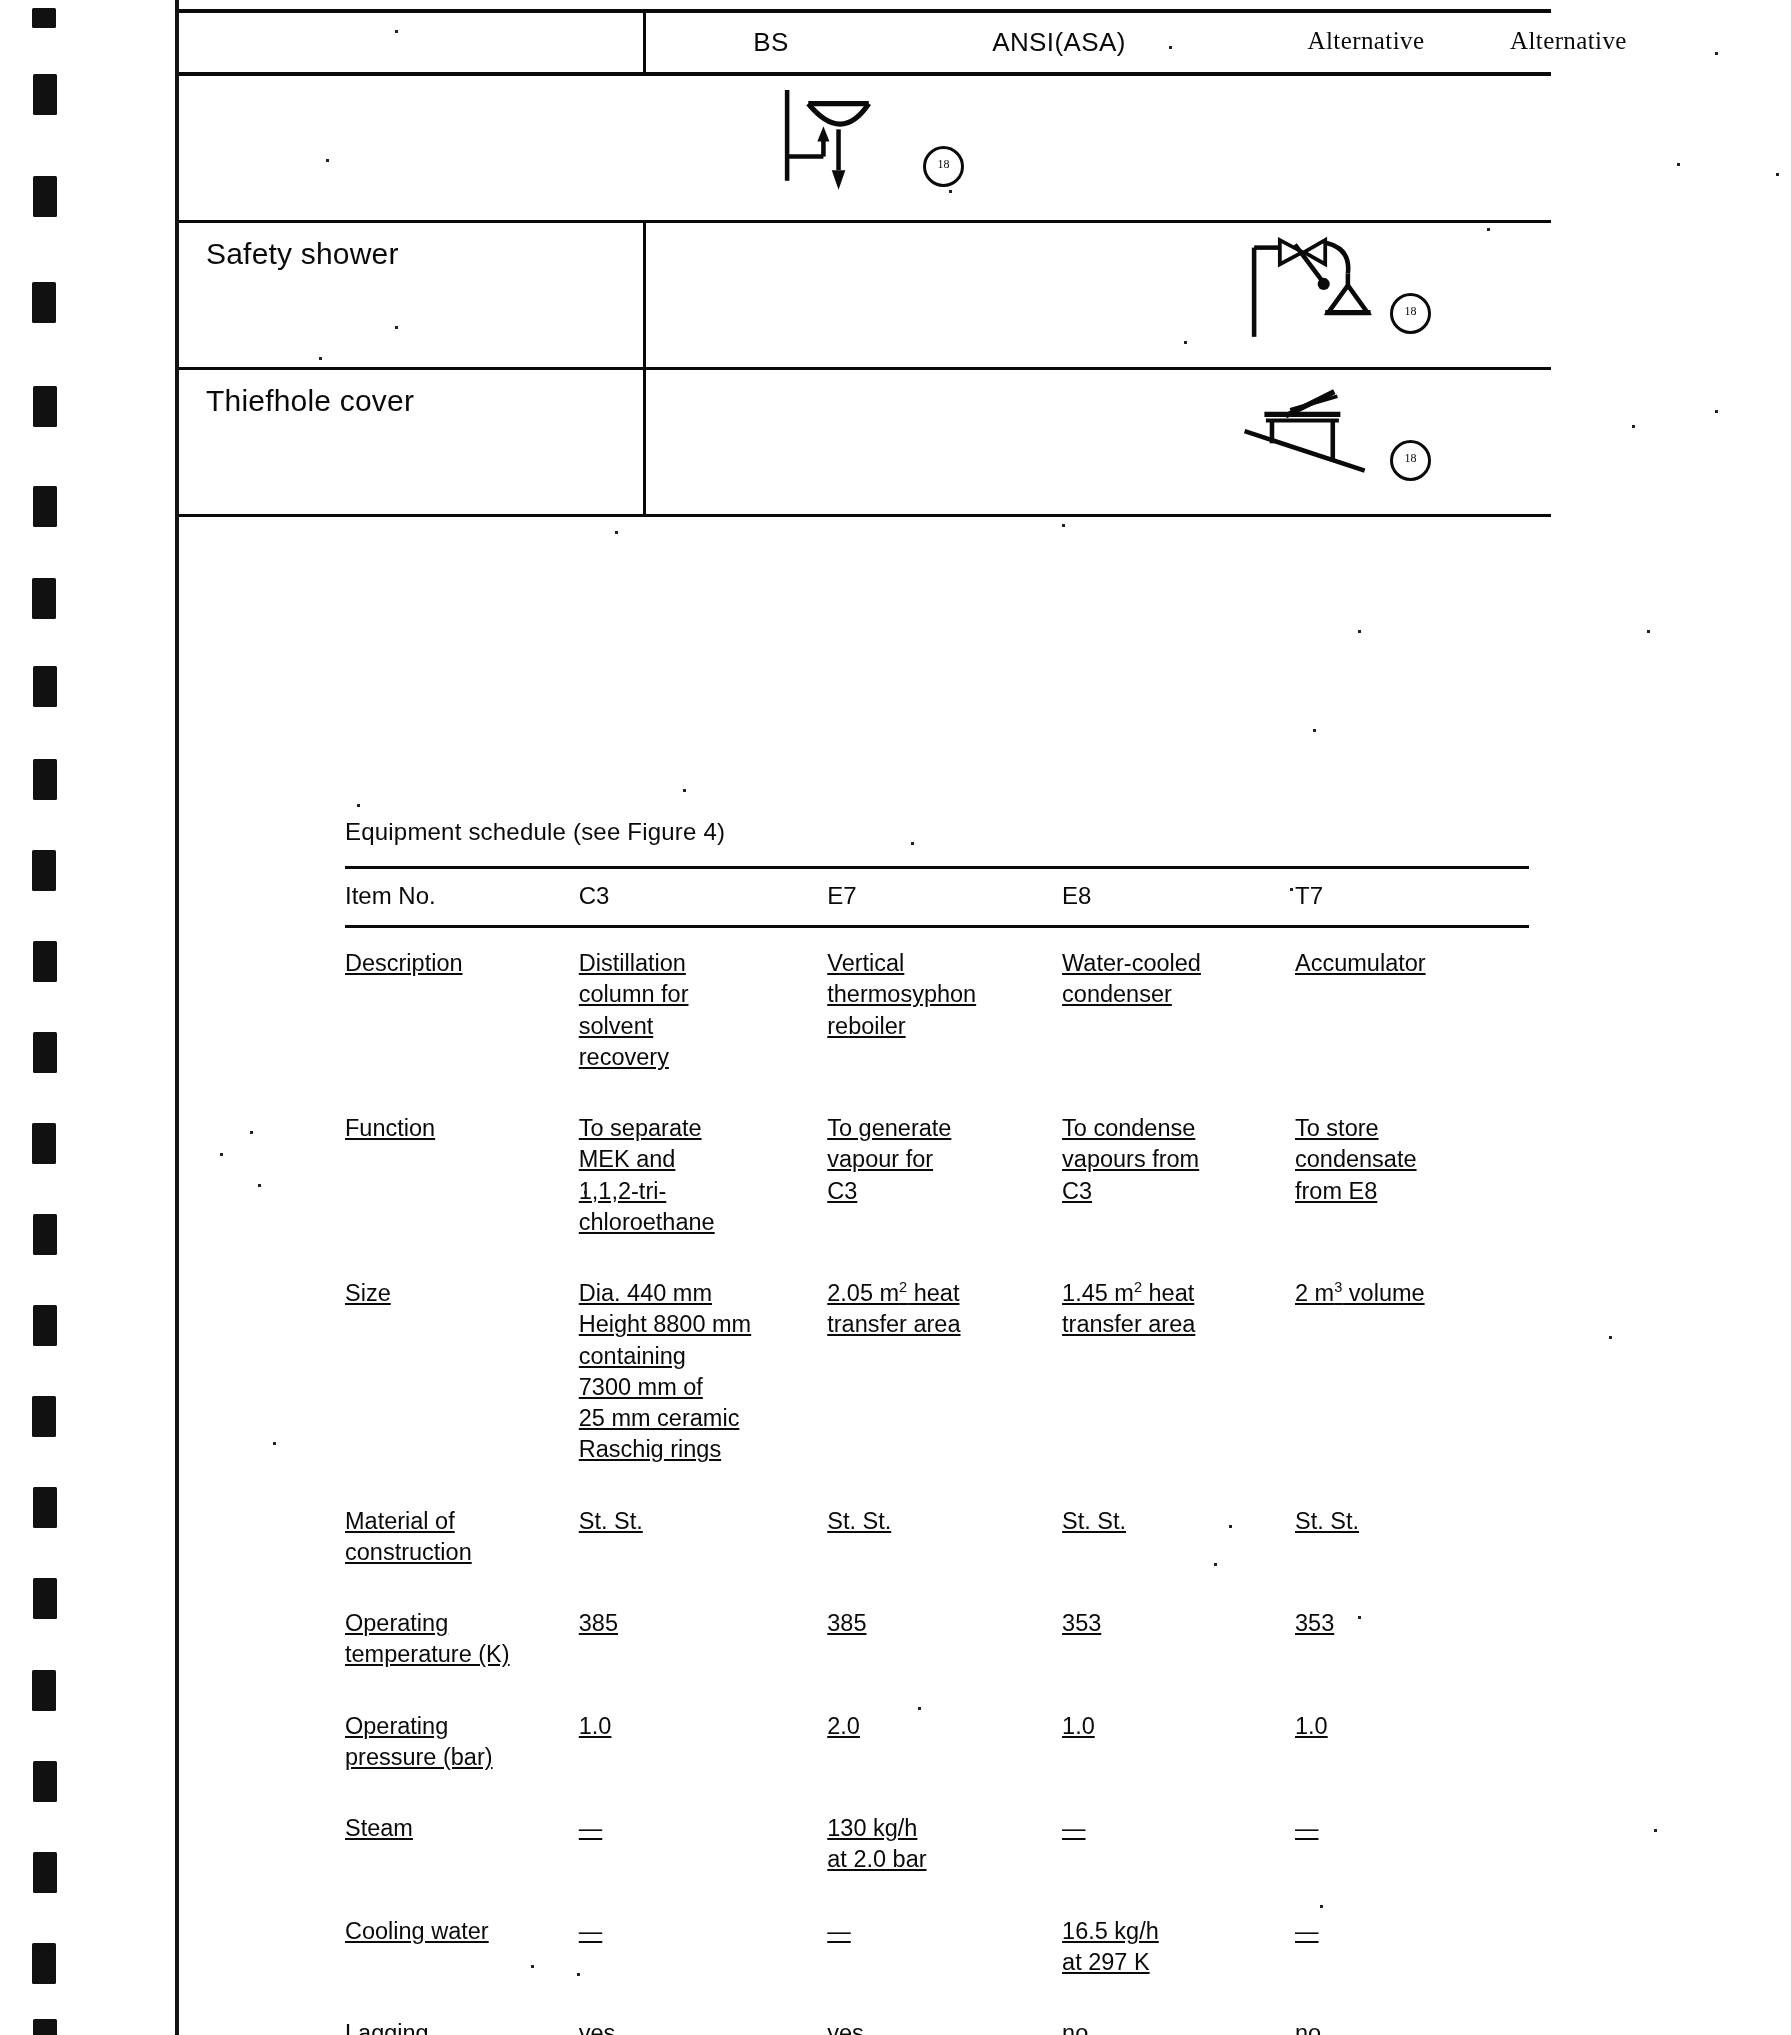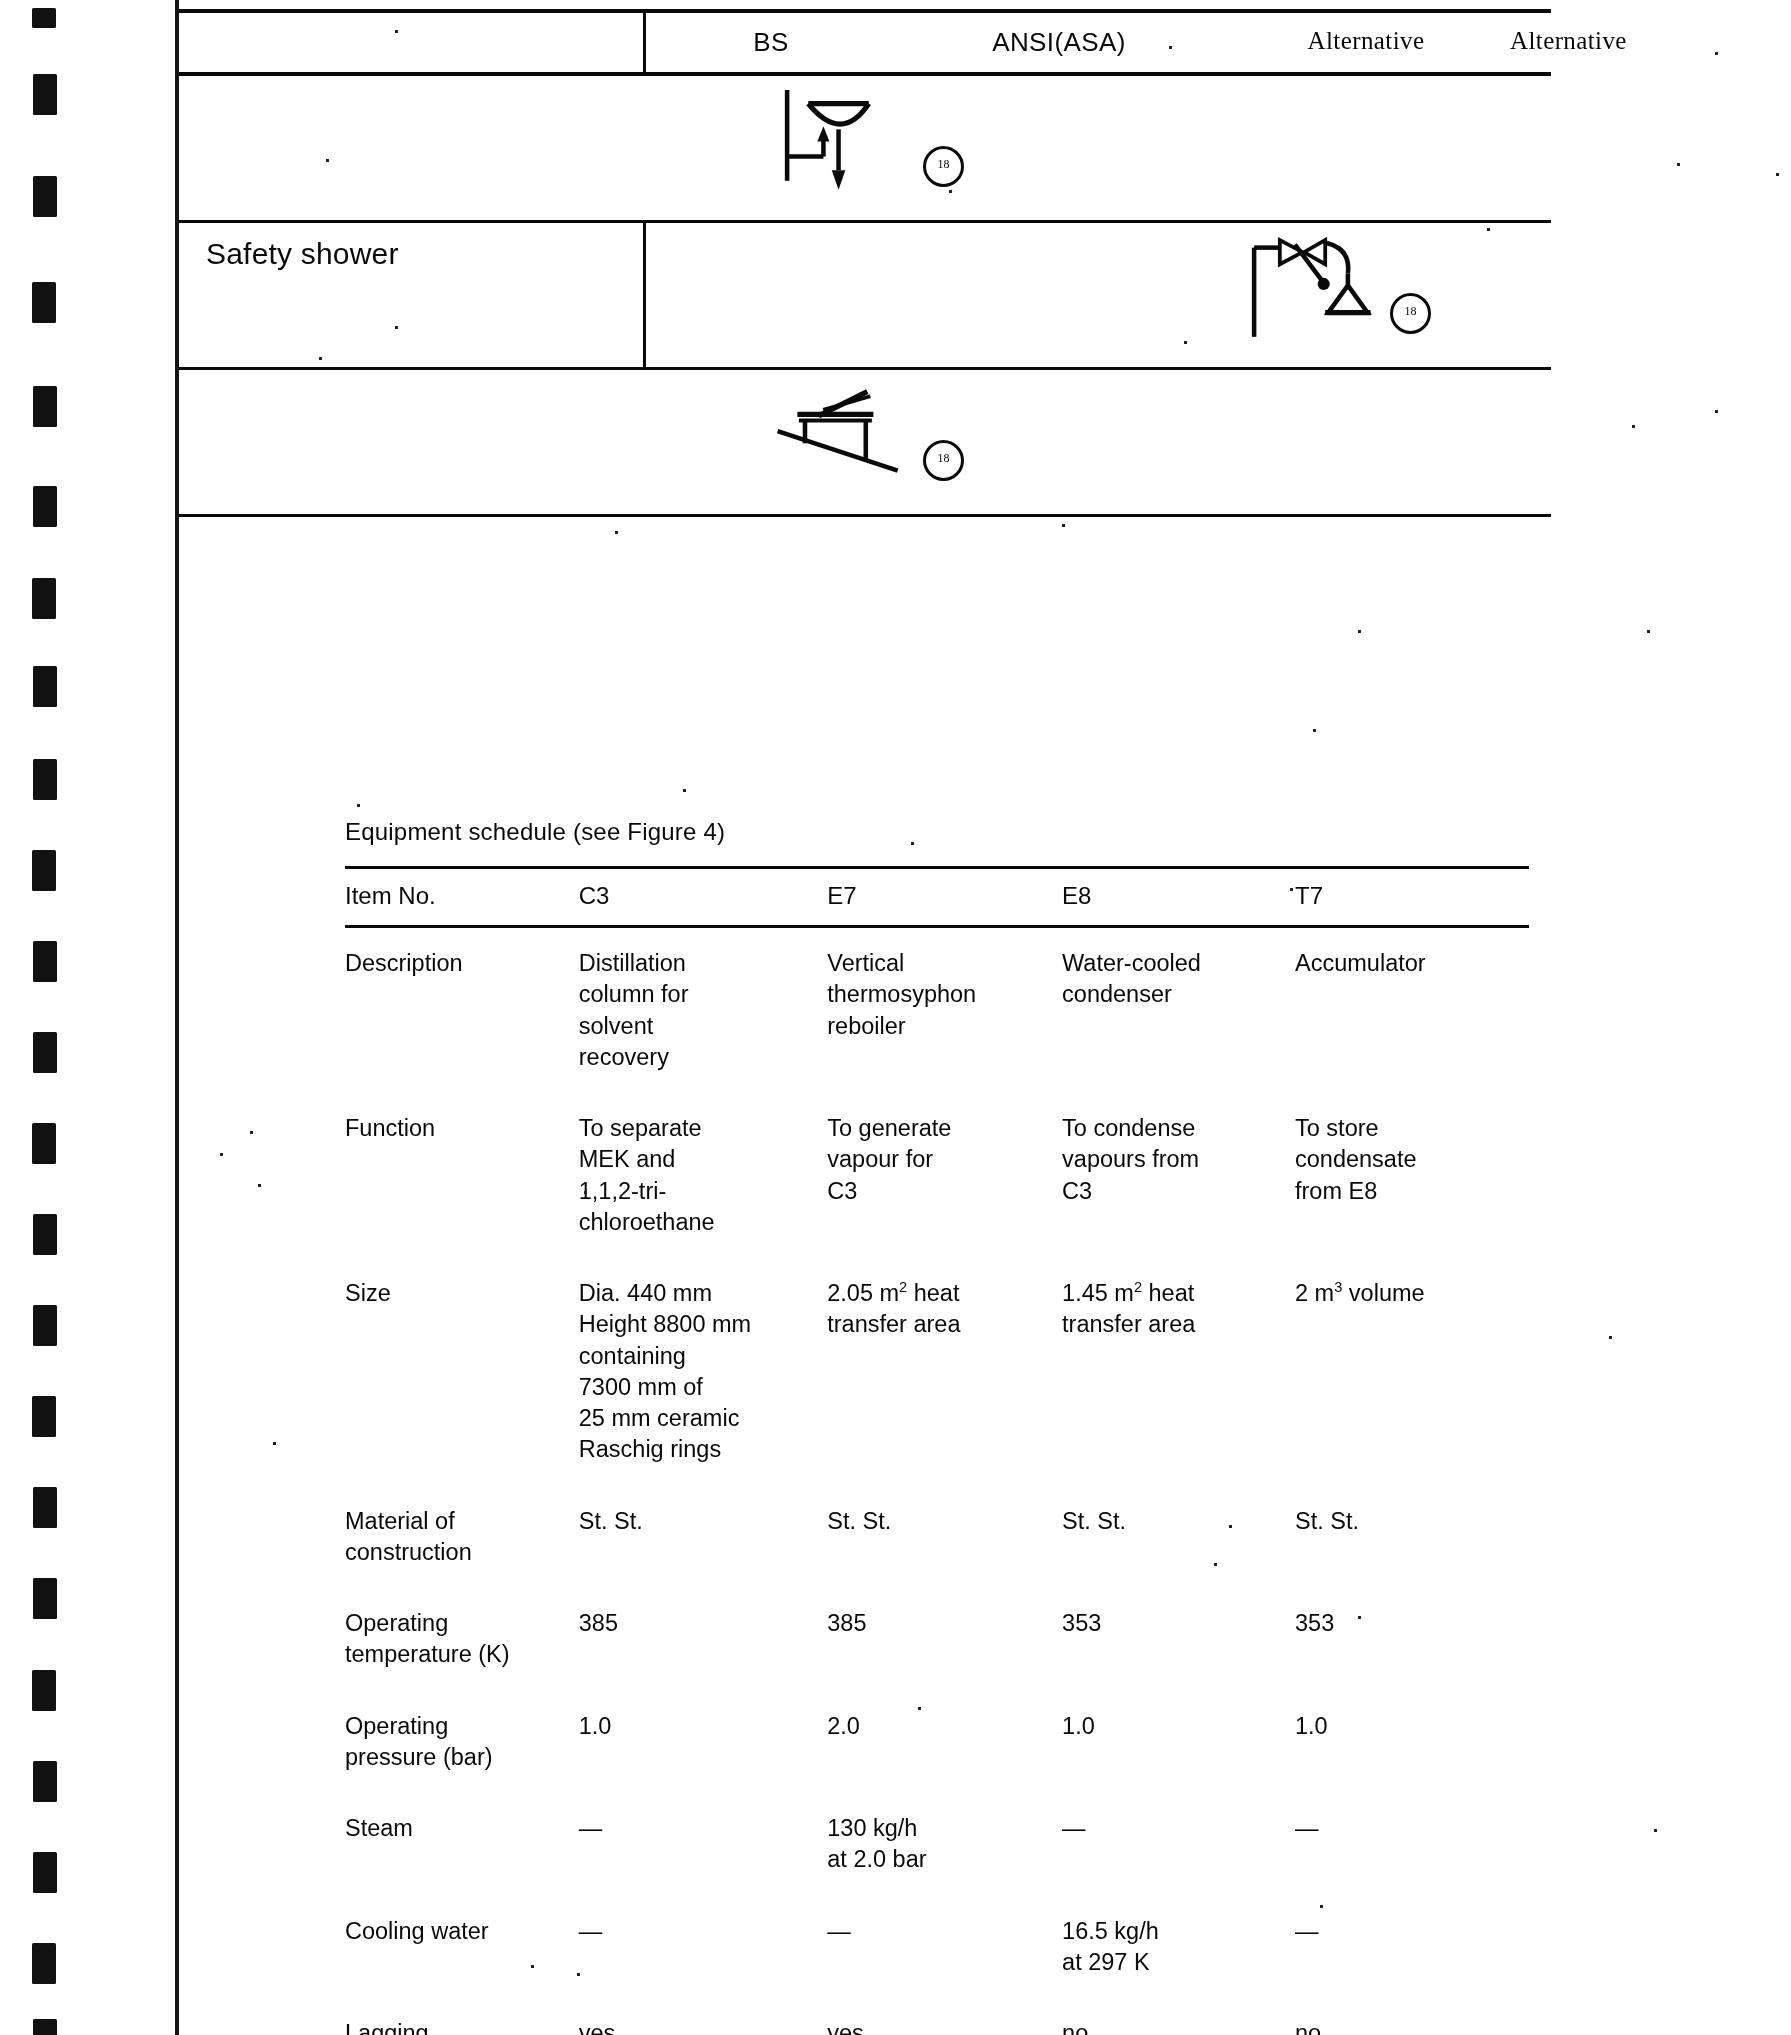--- a/index.html
+++ b/index.html
@@ -127,20 +127,21 @@
     text-align: left;
     padding: 10.6px 0 13.7px 0;
     border-top: 3.8px solid #0a0a0a;
     border-bottom: 3px solid #0a0a0a;
     font-size: 24px;
   }
   .eq-table thead th.num { text-align: left; }
   .eq-table tbody td {
     vertical-align: top;
     padding: 20px 10.6px 20px 0;
+    text-decoration: underline;
   }
   .eq-table tbody tr:last-child td {
     border-bottom: 4.6px solid #0a0a0a;
     padding-bottom: 12px;
   }
   .col-label { width: 228px; }
   .col-v1 { width: 243px; }
   .col-v2 { width: 228px; }
   .col-v3 { width: 228px; }
   .col-v4 { width: 228px; }
@@ -242,20 +243,21 @@
           </g>
           <circle cx="106" cy="66" r="8" fill="#0a0a0a"></circle>
         </svg>
         <div class="sym-ref">18</div>
       </div>
     </div>
     <div class="st-c5"></div>
   </div>
 
   <div class="st-row">
+    <div class="st-c1 st-label">Thiefhole cover</div>
     <div class="st-c2"></div>
     <div class="st-c3"></div>
     <div class="st-c4">
       <div class="sym-wrap">
         <svg class="sym-svg" width="175" height="114" viewBox="0 0 230 150">
           <g fill="none" stroke="#0a0a0a" stroke-width="6">
 
             <line x1="2" y1="66" x2="160" y2="118"></line>
 
             <line x1="28" y1="44" x2="128" y2="44" stroke-width="7"></line>

